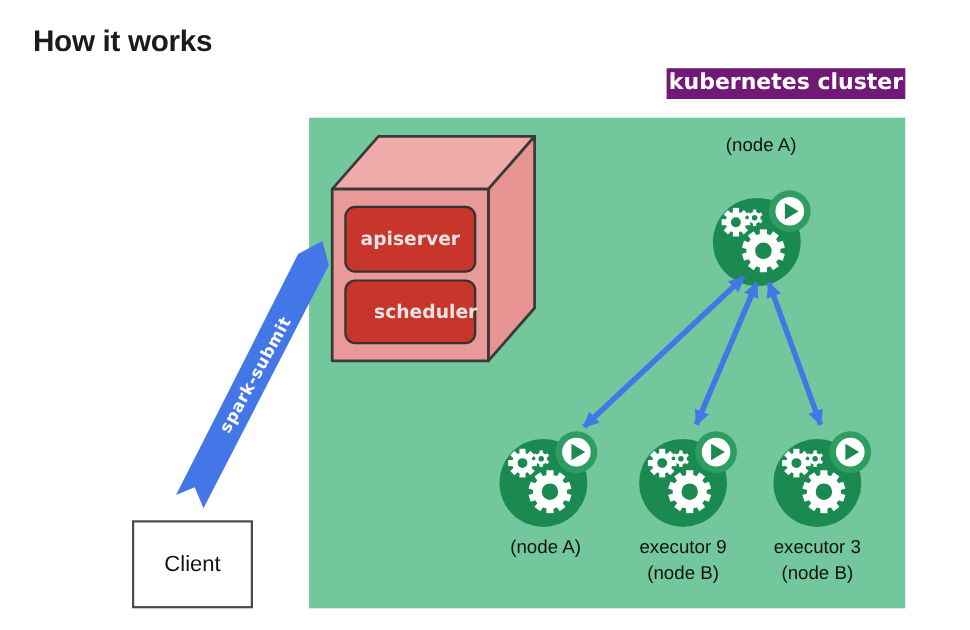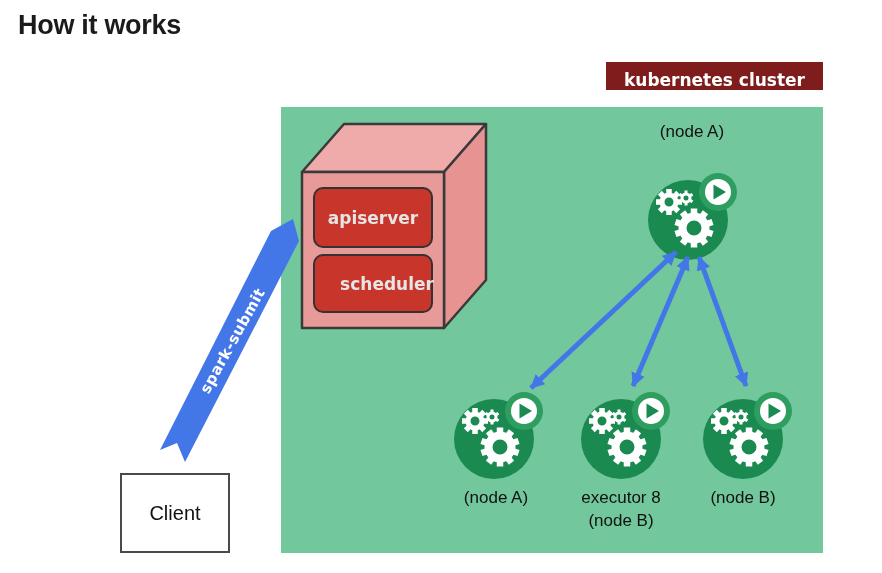--- a/index.html
+++ b/index.html
@@ -1,27 +1,27 @@
 <!DOCTYPE html>
 <html><head>
 <meta charset="utf-8">
 <style>
   html,body{margin:0;padding:0;background:#ffffff;}
   .stage{
     position:relative;width:882px;height:573px;overflow:hidden;
     font-family:"Liberation Sans", sans-serif;background:#ffffff;
   }
   .page-title{
-    position:absolute;left:18px;top:10px;margin:0;
+    position:absolute;left:18px;top:10px;margin:12px;
     font-size:27px;font-weight:700;color:#1b1b1b;letter-spacing:-0.3px;
   }
   .k8s-label{
     position:absolute;left:606px;top:62px;width:217px;height:28px;
-    background:#7f1d1d;color:#ffffff;font-weight:700;font-size:17px;
-    display:flex;align-items:flex-end;justify-content:center;
+    background:#701a75;color:#ffffff;font-weight:700;font-size:20px;
+    display:flex;align-items:flex-start;justify-content:center;
     font-family:"DejaVu Sans","Liberation Sans",sans-serif;
   }
   .cluster-panel{
     position:absolute;left:281px;top:107px;width:542px;height:446px;
     background:#72c79d;
   }
   svg.scene{position:absolute;left:0;top:0;width:882px;height:573px;}
   .api-box{
     position:absolute;width:120px;background:#c8352a;border:2px solid #333333;
     border-radius:10px;color:#e5e5e5;font-weight:700;font-size:17px;
@@ -129,24 +129,25 @@
     <span>scheduler</span>
   </div>
 
   <div class="node-label" style="left:612px;top:120px;">
     <span>(node A)</span>
   </div>
   <div class="node-label" style="left:416px;top:486px;">
     <span>(node A)</span>
   </div>
   <div class="node-label" style="left:541px;top:486px;">
-    <span>executor 8</span>
+    <span>executor 9</span>
     <span>(node B)</span>
   </div>
   <div class="node-label" style="left:663px;top:486px;">
+    <span>executor 3</span>
     <span>(node B)</span>
   </div>
 
   <div class="client-box">
     <span>Client</span>
   </div>
 
 </div>
 
 </body></html>

